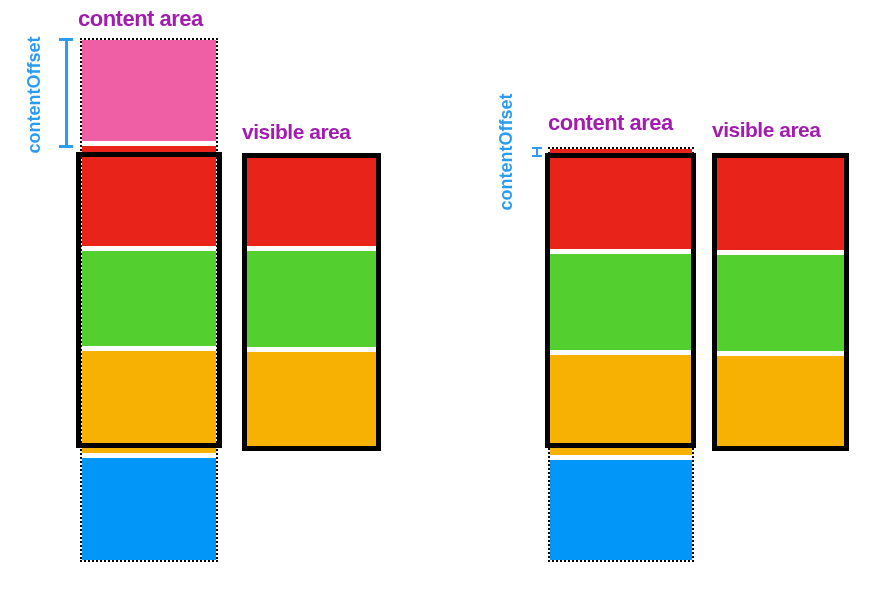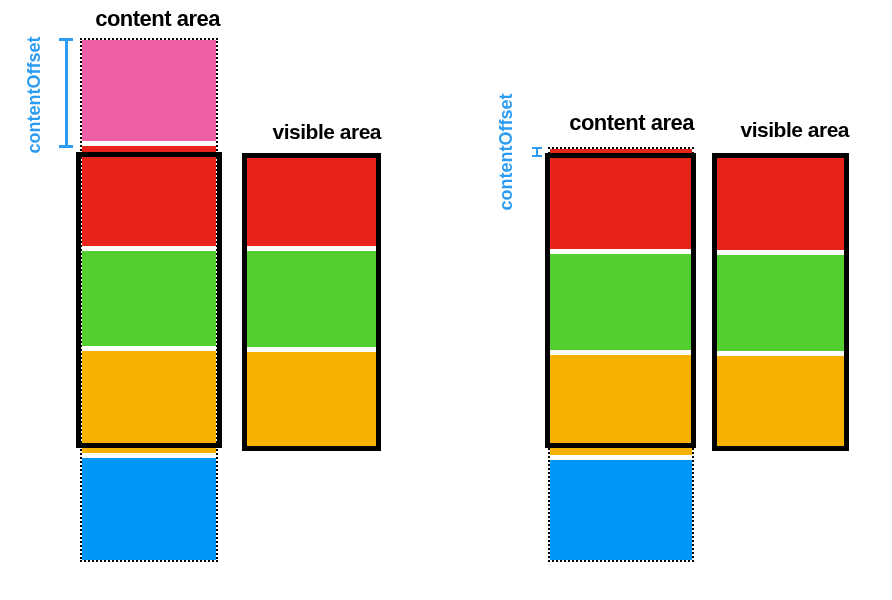--- a/index.html
+++ b/index.html
@@ -17,22 +17,22 @@
     overflow: hidden;
   }
   .diagram {
     position: absolute;
     inset: 0;
   }
   .big-label {
     position: absolute;
     font-size: 22px;
     font-weight: bold;
-    color: #000000;
-    text-align: right;
+    color: #a21caf;
+    text-align: left;
     letter-spacing: -0.5px;
     white-space: nowrap;
   }
   .offset-label {
     position: absolute;
     width: 130px;
     height: 22px;
     line-height: 22px;
     font-size: 18px;
     font-weight: bold;

